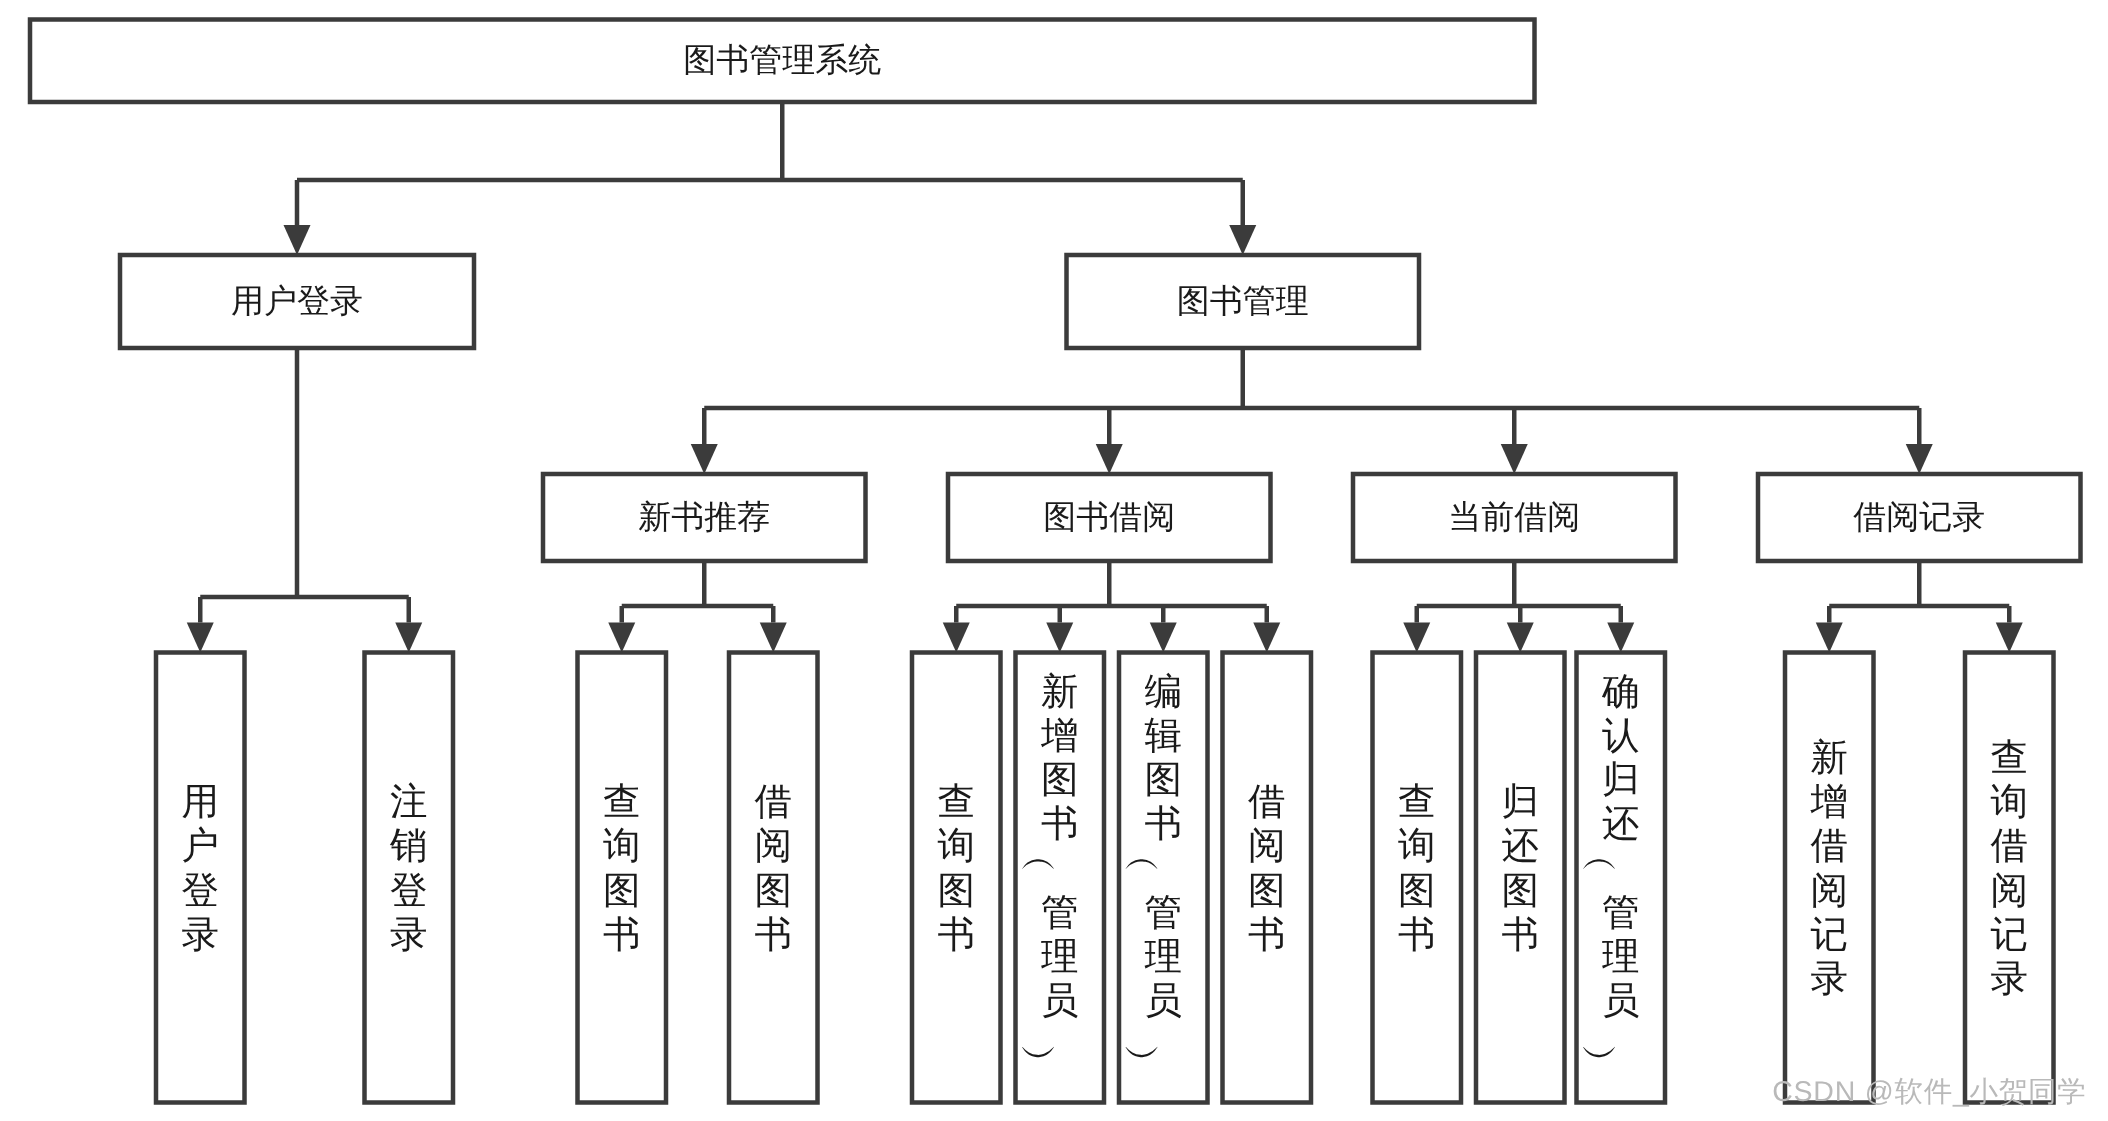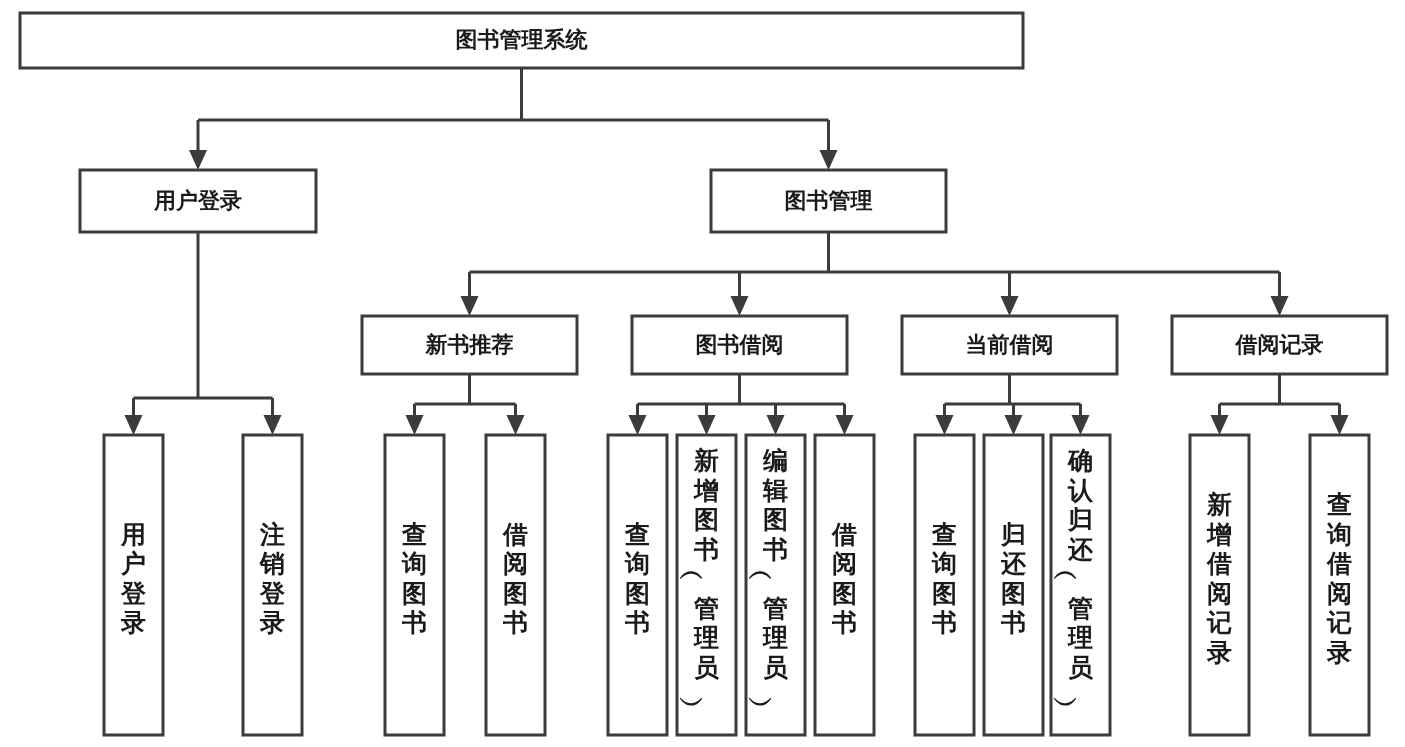--- a/index.html
+++ b/index.html
@@ -13,21 +13,20 @@
     font-family: "Liberation Sans", "DejaVu Sans", sans-serif;
     overflow: hidden;
     position: relative;
   }
   #diagram-root {
     position: absolute;
     left: 0;
     top: 0;
     width: 1405px;
     height: 747px;
-    font-weight: bold;
   }
   svg.flowchart {
     display: block;
     width: 1405px;
     height: 747px;
     background: #ffffff;
   }
   .node-box {
     fill: #ffffff;
     stroke: #3b3b3b;
@@ -218,13 +217,14 @@
         <g>
           <rect x="1190" y="435" width="59" height="300" class="node-box"></rect>
           <text x="1219.5" y="513.25" class="node-label-vertical"><tspan x="1219.5" dy="0">新</tspan><tspan x="1219.5" dy="29.5">增</tspan><tspan x="1219.5" dy="29.5">借</tspan><tspan x="1219.5" dy="29.5">阅</tspan><tspan x="1219.5" dy="29.5">记</tspan><tspan x="1219.5" dy="29.5">录</tspan></text>
         </g>
         <g>
           <rect x="1310" y="435" width="59" height="300" class="node-box"></rect>
           <text x="1339.5" y="513.25" class="node-label-vertical"><tspan x="1339.5" dy="0">查</tspan><tspan x="1339.5" dy="29.5">询</tspan><tspan x="1339.5" dy="29.5">借</tspan><tspan x="1339.5" dy="29.5">阅</tspan><tspan x="1339.5" dy="29.5">记</tspan><tspan x="1339.5" dy="29.5">录</tspan></text>
         </g>
       </g>
   </svg>
+  <div class="watermark">CSDN @软件_小贺同学</div>
 </div>
 
 </body></html>

